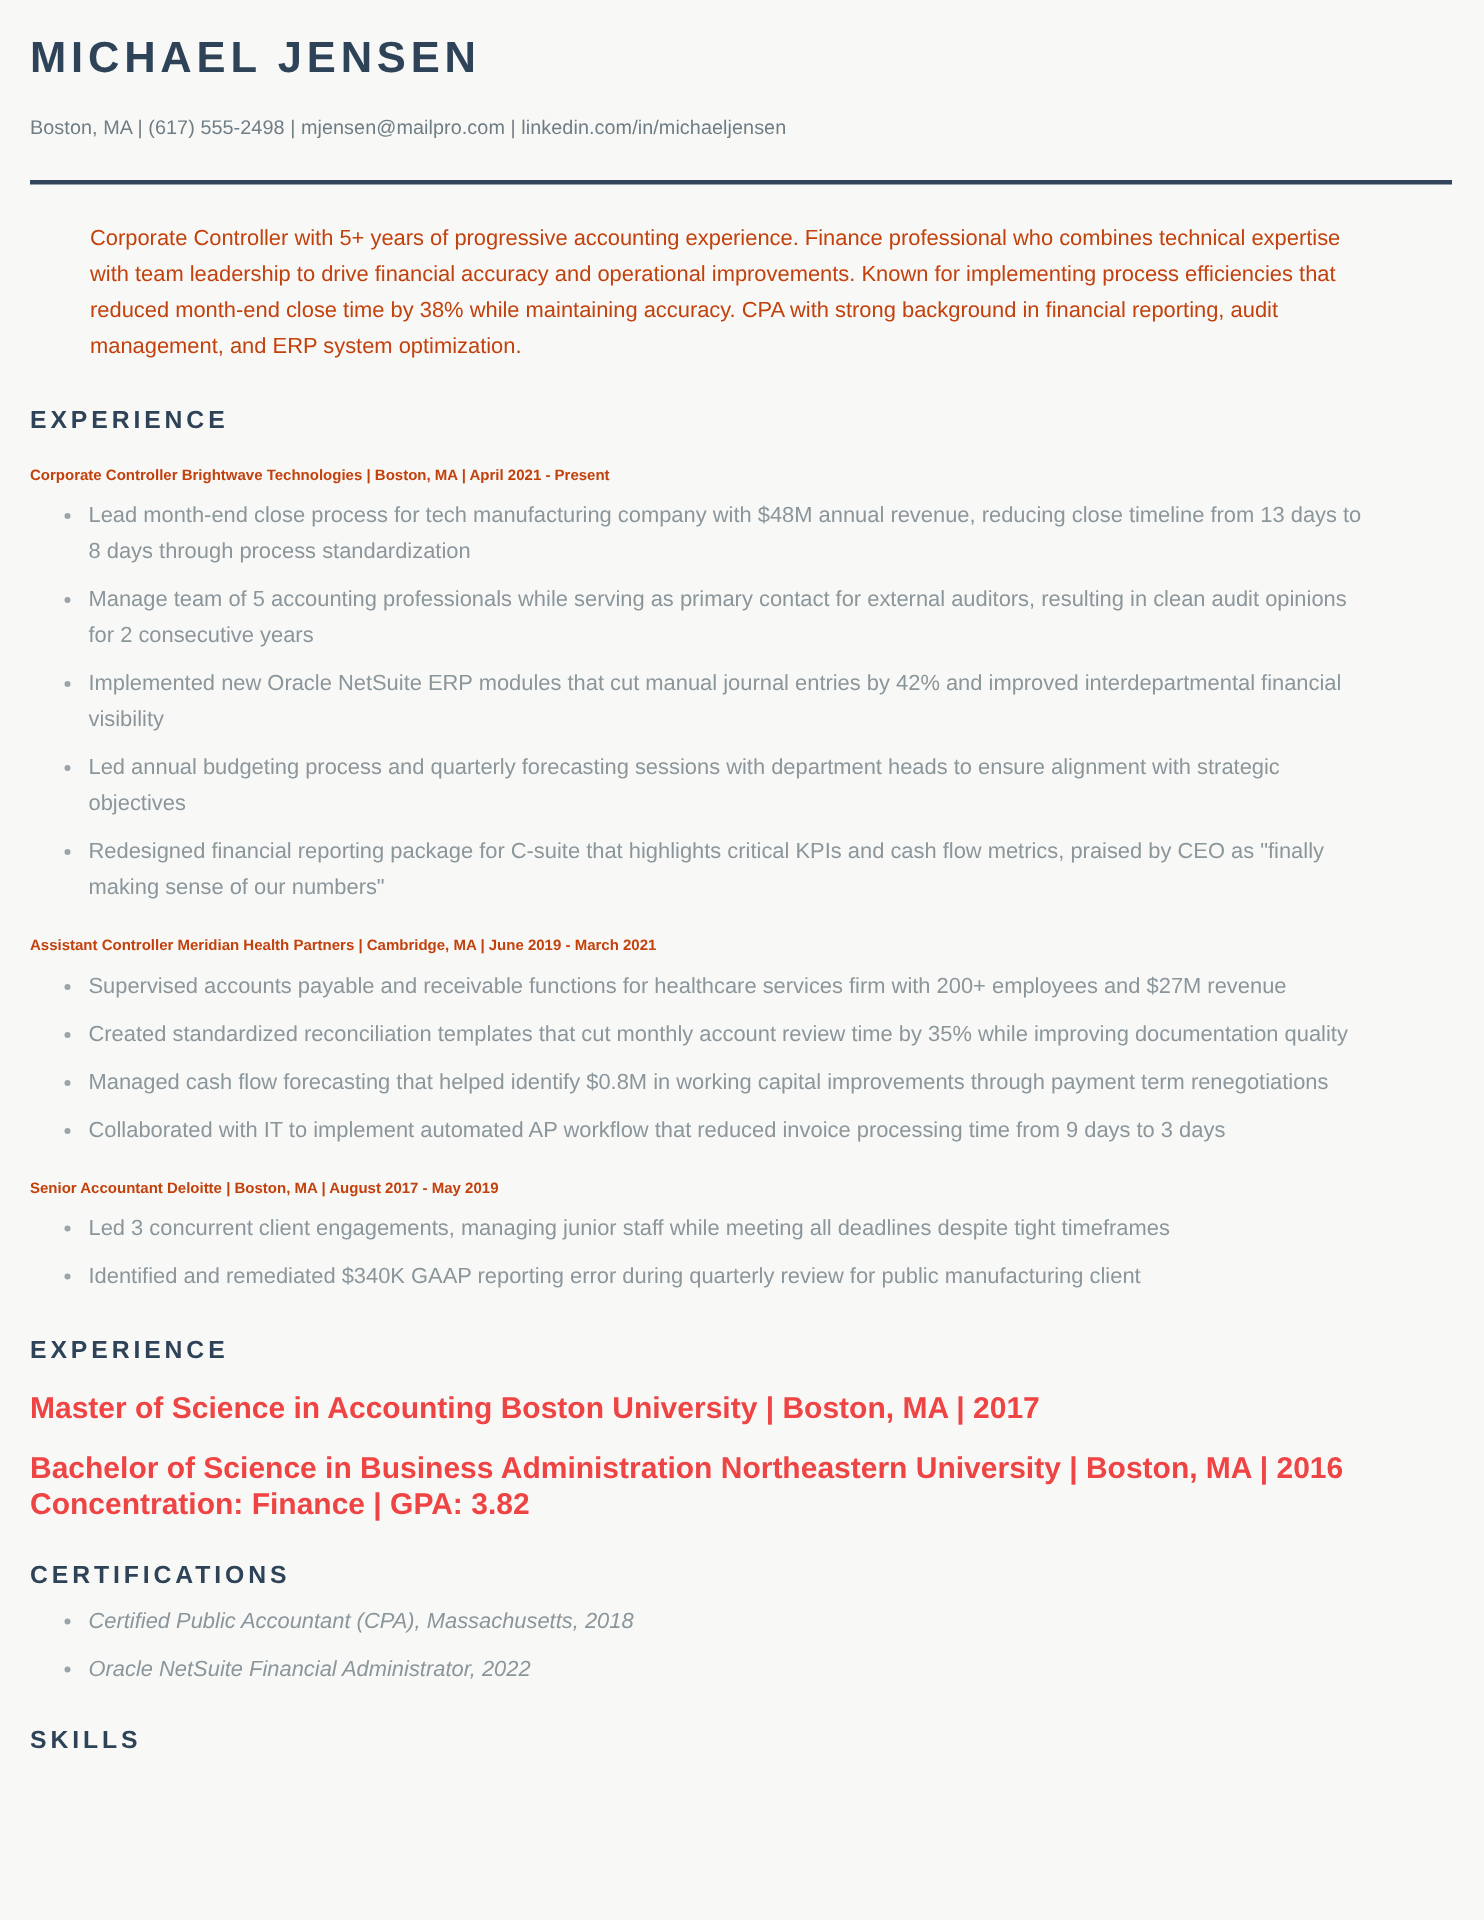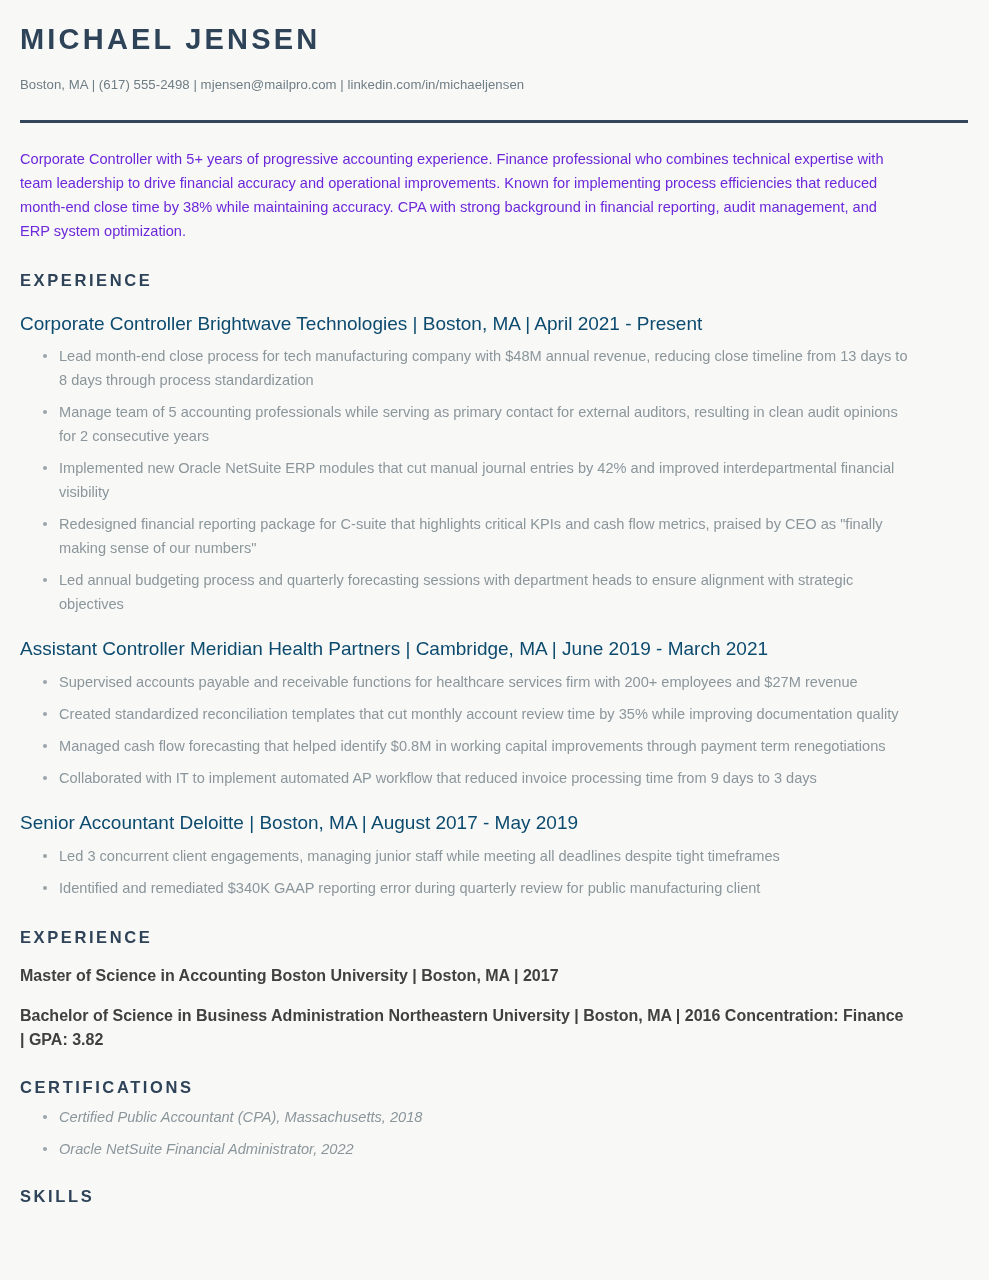--- a/index.html
+++ b/index.html
@@ -42,42 +42,43 @@
     height: 3px;
     background: #33465c;
     margin-top: 27px;
     width: 948px;
   }
 
   
   .summary {
     font-size: 14.6px;
     line-height: 24px;
-    color: #6d28d9;
+    color: #c2410c;
     margin-top: 24px;
     max-width: 930px;
+    margin-left: 40px;
   }
 
   
   .section-heading {
     font-size: 16.5px;
     font-weight: bold;
     letter-spacing: 2.6px;
     color: #2e4358;
     margin: 28px 0 0 0;
     line-height: 1.2;
   }
   .section-heading.tight { margin-top: 26px; }
 
   
   .job { margin-top: 0; }
   .job-heading {
-    font-size: 19px;
-    font-weight: normal;
-    color: #0c4a6e;
+    font-size: 10px;
+    font-weight: bold;
+    color: #c2410c;
     line-height: 1.35;
     margin-top: 20px;
   }
   ul.bullets {
     list-style: none;
     margin: 8px 0 0 0;
     padding: 0;
   }
   ul.bullets li {
     position: relative;
@@ -95,23 +96,23 @@
     left: 23px;
     top: 10px;
     width: 4px;
     height: 4px;
     border-radius: 50%;
     background: #9aa4a9;
   }
 
   
   .edu-entry {
-    font-size: 16px;
+    font-size: 20px;
     font-weight: bold;
-    color: #404040;
+    color: #ef4444;
     line-height: 24px;
     margin-top: 16px;
     max-width: 950px;
   }
 
   
   .cert-list { margin-top: 14px; }
   .cert-list li { margin-bottom: 8px; font-style: italic; }
   .skills-list { margin-top: 14px; }
 </style>
@@ -131,22 +132,22 @@
   <h2 class="section-heading">EXPERIENCE</h2>
 
   <div>
 
     <div class="job">
       <div class="job-heading">Corporate Controller Brightwave Technologies | Boston, MA | April 2021 - Present</div>
       <ul class="bullets">
         <li>Lead month-end close process for tech manufacturing company with $48M annual revenue, reducing close timeline from 13 days to 8 days through process standardization</li>
         <li>Manage team of 5 accounting professionals while serving as primary contact for external auditors, resulting in clean audit opinions for 2 consecutive years</li>
         <li>Implemented new Oracle NetSuite ERP modules that cut manual journal entries by 42% and improved interdepartmental financial visibility</li>
+        <li>Led annual budgeting process and quarterly forecasting sessions with department heads to ensure alignment with strategic objectives</li>
         <li>Redesigned financial reporting package for C-suite that highlights critical KPIs and cash flow metrics, praised by CEO as "finally making sense of our numbers"</li>
-        <li>Led annual budgeting process and quarterly forecasting sessions with department heads to ensure alignment with strategic objectives</li>
       </ul>
     </div>
 
     <div class="job">
       <div class="job-heading">Assistant Controller Meridian Health Partners | Cambridge, MA | June 2019 - March 2021</div>
       <ul class="bullets">
         <li>Supervised accounts payable and receivable functions for healthcare services firm with 200+ employees and $27M revenue</li>
         <li>Created standardized reconciliation templates that cut monthly account review time by 35% while improving documentation quality</li>
         <li>Managed cash flow forecasting that helped identify $0.8M in working capital improvements through payment term renegotiations</li>
         <li>Collaborated with IT to implement automated AP workflow that reduced invoice processing time from 9 days to 3 days</li>

